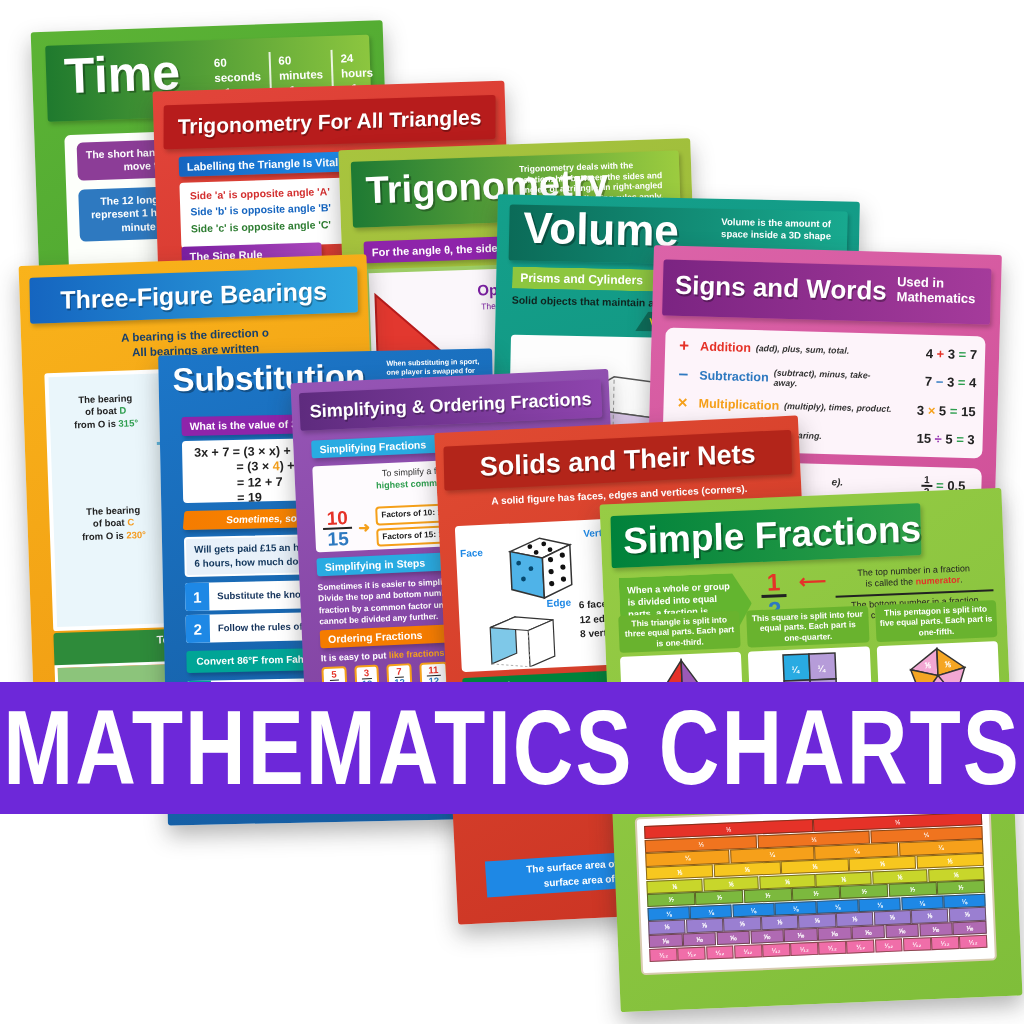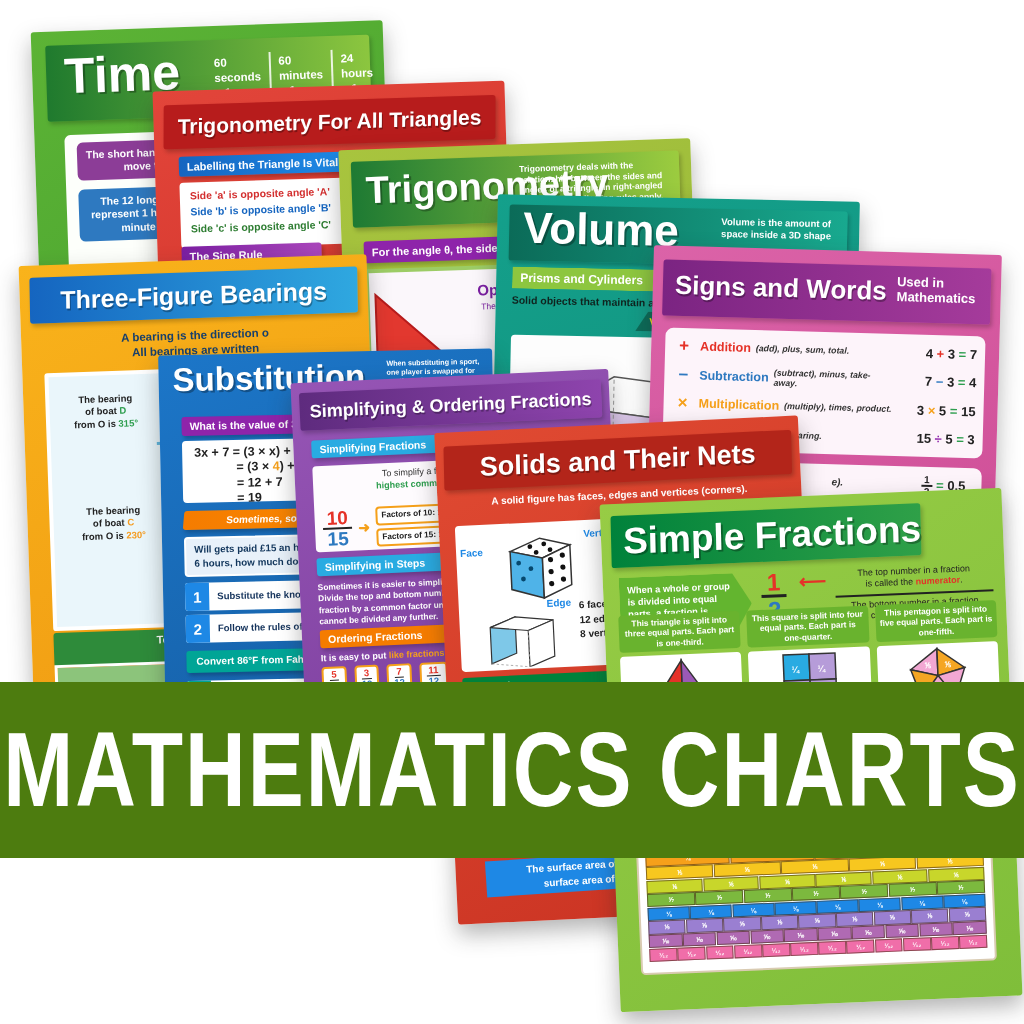--- a/index.html
+++ b/index.html
@@ -179,21 +179,21 @@
   .fr-sec{flex:1;}
   .fr-sechead{background:#69B32E;border-radius:4px;color:#fff;font-size:8.3px;font-weight:bold;text-align:center;
               line-height:1.25;padding:3px 4px;}
   .fr-secbox{background:#fff;border-radius:4px;margin-top:4px;height:62px;display:flex;align-items:center;justify-content:center;}
   .fr-wall{position:absolute;left:24px;top:316px;right:26px;height:154px;background:#fff;border-radius:3px;
            padding:7px;box-sizing:border-box;box-shadow:0 0 0 2px #D9CBB2;}
   .fw-row{display:flex;height:13.6px;}
   .fw-seg{flex:1;border:1px solid rgba(70,45,20,.6);margin:0.2px;color:#fff;font-size:6.5px;font-weight:bold;
           display:flex;align-items:center;justify-content:center;overflow:hidden;}
   
-  .big-banner{position:absolute;left:0;top:682px;width:1024px;height:176px;background:#4d7c0f;z-index:30;
+  .big-banner{position:absolute;left:0;top:682px;width:1024px;height:132px;background:#6d28d9;z-index:30;
               display:flex;align-items:center;justify-content:center;}
   .big-banner span{font-size:84px;font-weight:bold;color:#fff;letter-spacing:2px;transform:scaleY(1.26);white-space:nowrap;}
 </style>
 </head>
 <body>
 
 <div class="stage">
 
   <div class="poster p-time">
     <div class="band t-band">

